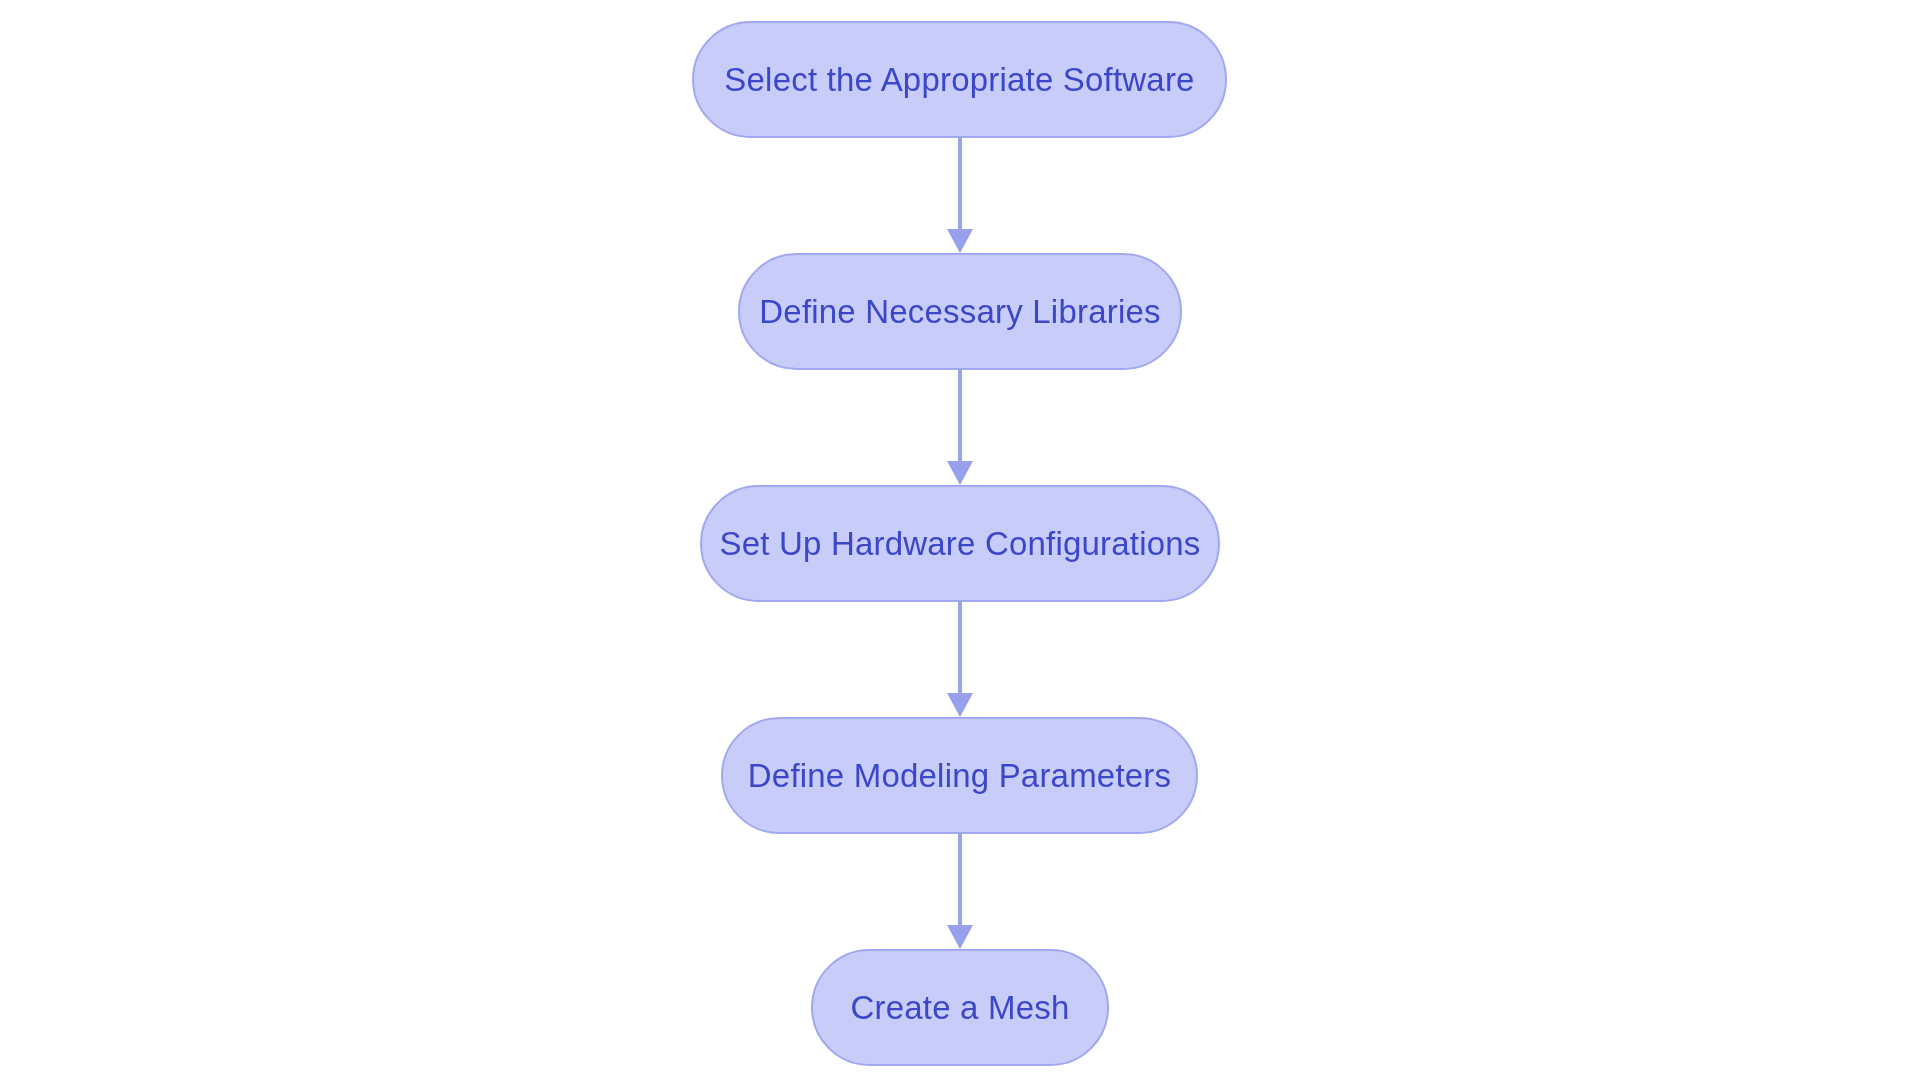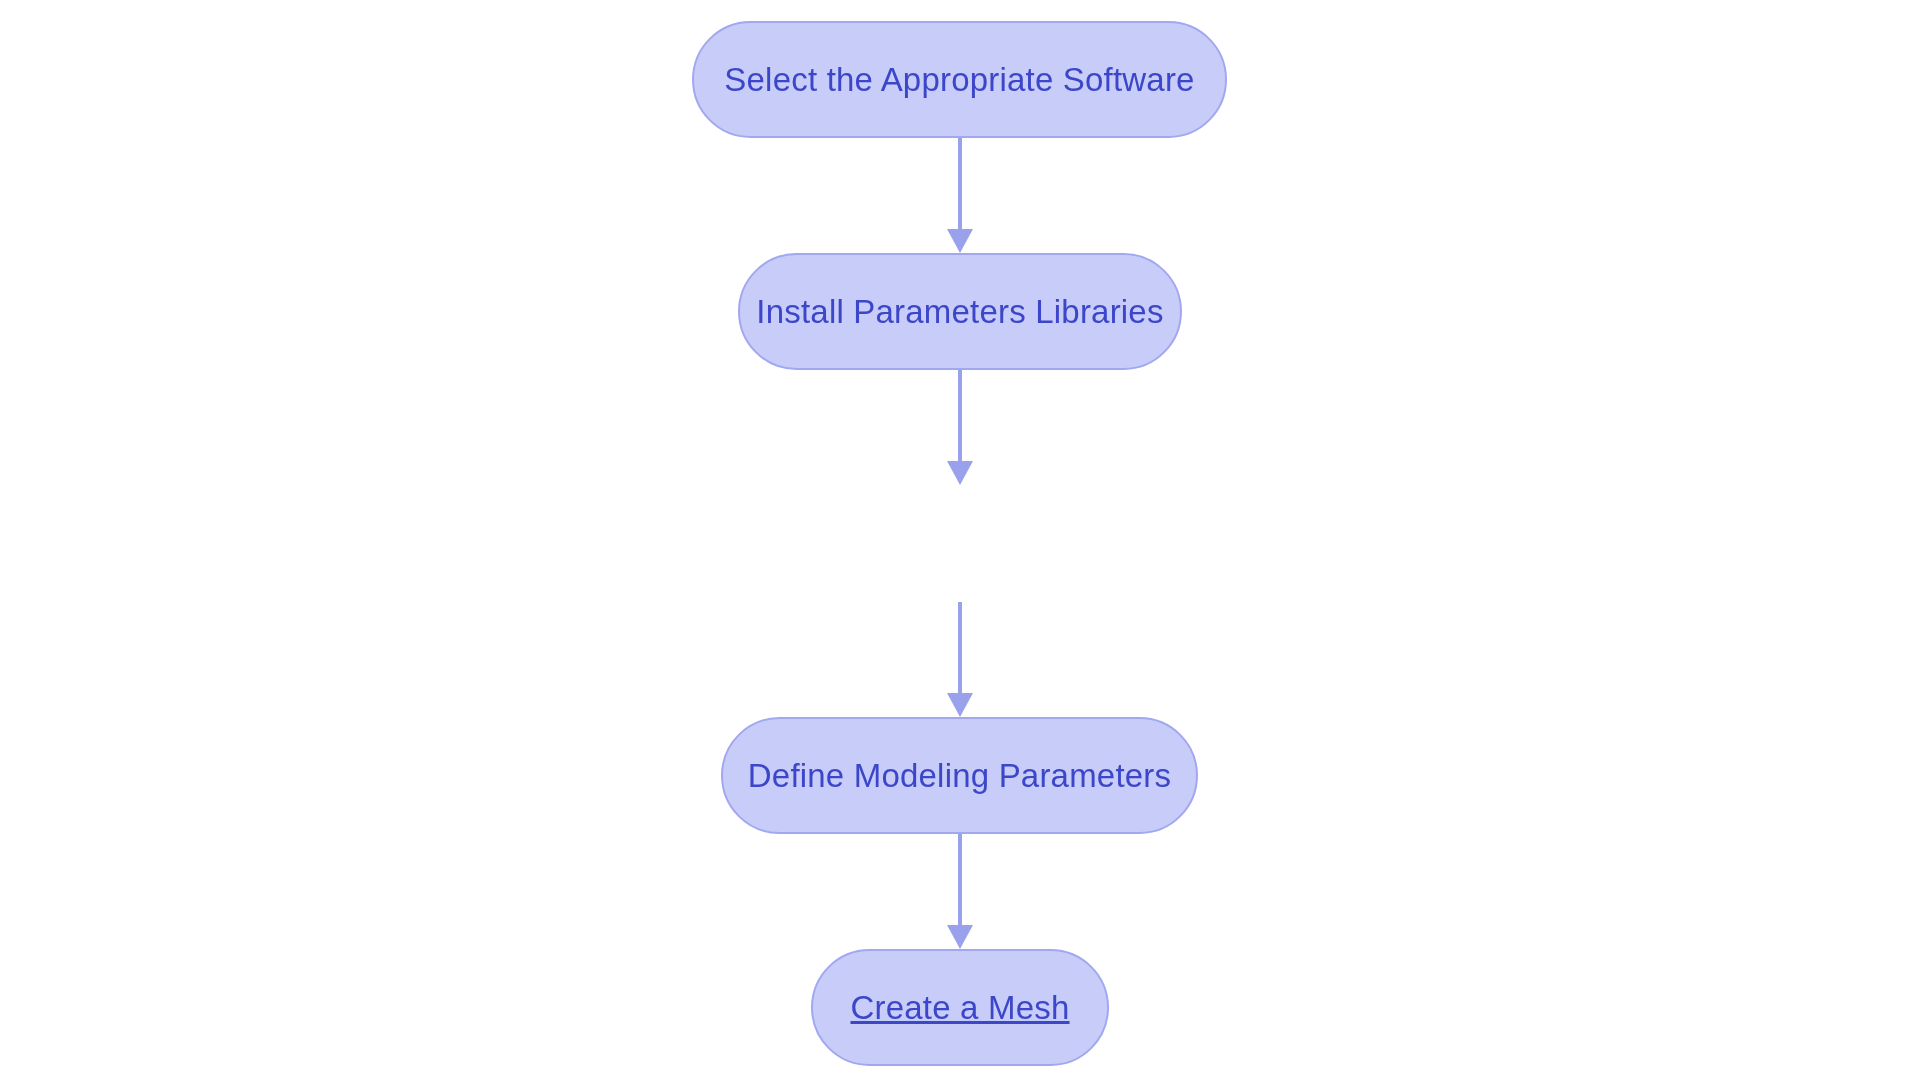--- a/index.html
+++ b/index.html
@@ -36,21 +36,21 @@
     font-size: 33px;
     font-weight: 500;
     letter-spacing: 0.2px;
     white-space: nowrap;
     text-align: center;
   }
   .n1 { left: 692px; top:  21px; width: 535px; }
   .n2 { left: 738px; top: 253px; width: 444px; }
   .n3 { left: 700px; top: 485px; width: 520px; }
   .n4 { left: 721px; top: 717px; width: 477px; align-items: center; }
-  .n5 { left: 811px; top: 949px; width: 298px; text-decoration: underline; }
+  .n5 { left: 811px; top: 949px; width: 298px; }
 
   .flow-arrow {
     position: absolute;
     left: 947px;
     width: 26px;
     height: 115px;
   }
   .a1 { top: 138px; }
   .a2 { top: 370px; }
   .a3 { top: 602px; }
@@ -82,28 +82,31 @@
   <div class="flow-node n1">
     <span>Select the Appropriate Software</span>
   </div>
 
   <div class="flow-arrow a1">
     <div class="shaft"></div>
     <div class="head"></div>
   </div>
 
   <div class="flow-node n2">
-    <span>Install Parameters Libraries</span>
+    <span>Define Necessary Libraries</span>
   </div>
 
   <div class="flow-arrow a2">
     <div class="shaft"></div>
     <div class="head"></div>
   </div>
 
+  <div class="flow-node n3">
+    <span>Set Up Hardware Configurations</span>
+  </div>
 
   <div class="flow-arrow a3">
     <div class="shaft"></div>
     <div class="head"></div>
   </div>
 
   <div class="flow-node n4">
     <span>Define Modeling Parameters</span>
   </div>
 

